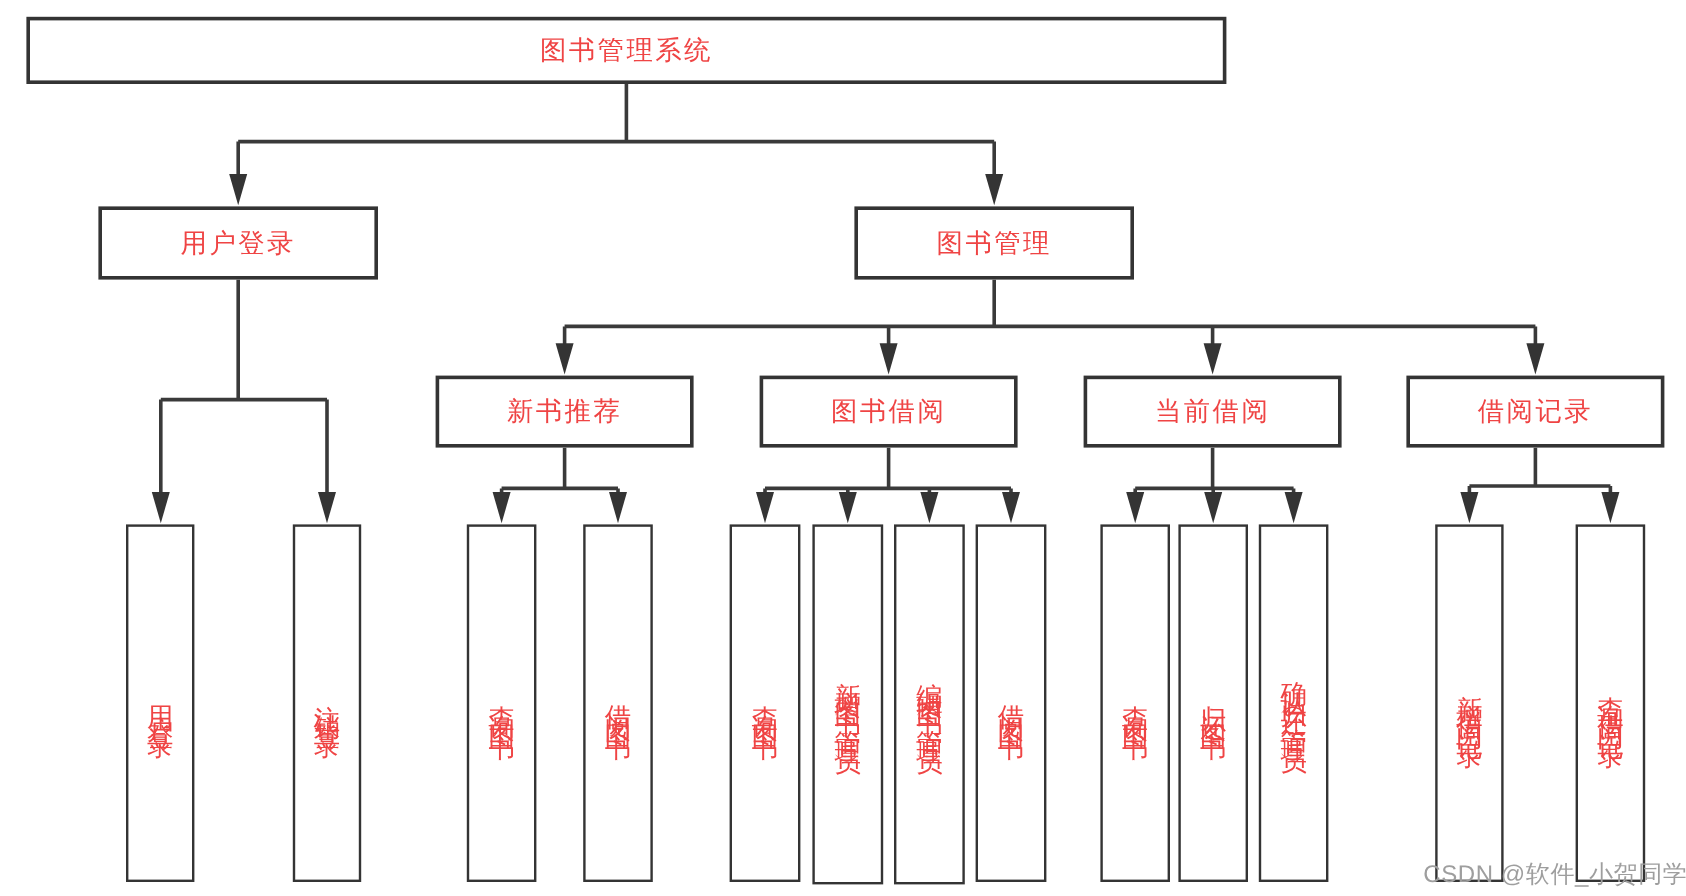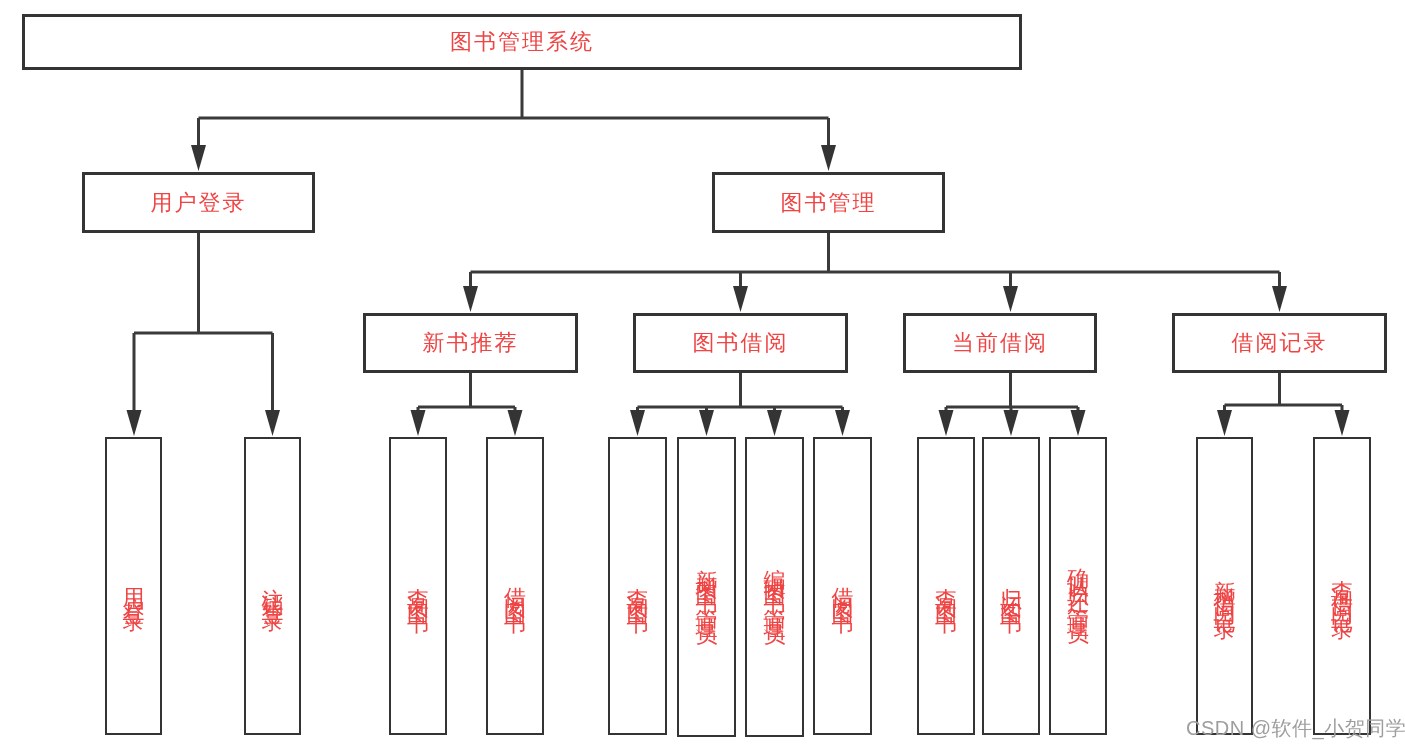--- a/index.html
+++ b/index.html
@@ -85,21 +85,21 @@
     </g>
   </svg>
 
   <div class="box h" style="left:22px;top:14px;width:1000px;height:56px">图书管理系统</div>
 
   <div class="box h" style="left:82px;top:172px;width:233px;height:61px">用户登录</div>
   <div class="box h" style="left:712px;top:172px;width:233px;height:61px">图书管理</div>
 
   <div class="box h" style="left:363px;top:313px;width:215px;height:60px">新书推荐</div>
   <div class="box h" style="left:633px;top:313px;width:215px;height:60px">图书借阅</div>
-  <div class="box h" style="left:903px;top:313px;width:194px;height:60px">当前借阅</div>
+  <div class="box h" style="left:903px;top:313px;width:215px;height:60px">当前借阅</div>
   <div class="box h" style="left:1172px;top:313px;width:215px;height:60px">借阅记录</div>
 
   <div class="box leaf" style="left:105px;top:437px;width:57px;height:298px">用户登录</div>
   <div class="box leaf" style="left:244px;top:437px;width:57px;height:298px">注销登录</div>
 
   <div class="box leaf" style="left:389px;top:437px;width:58px;height:298px">查询图书</div>
   <div class="box leaf" style="left:486px;top:437px;width:58px;height:298px">借阅图书</div>
 
   <div class="box leaf" style="left:608px;top:437px;width:59px;height:298px">查询图书</div>
   <div class="box leaf" style="left:677px;top:437px;width:59px;height:300px">新增图书（管理员）</div>

